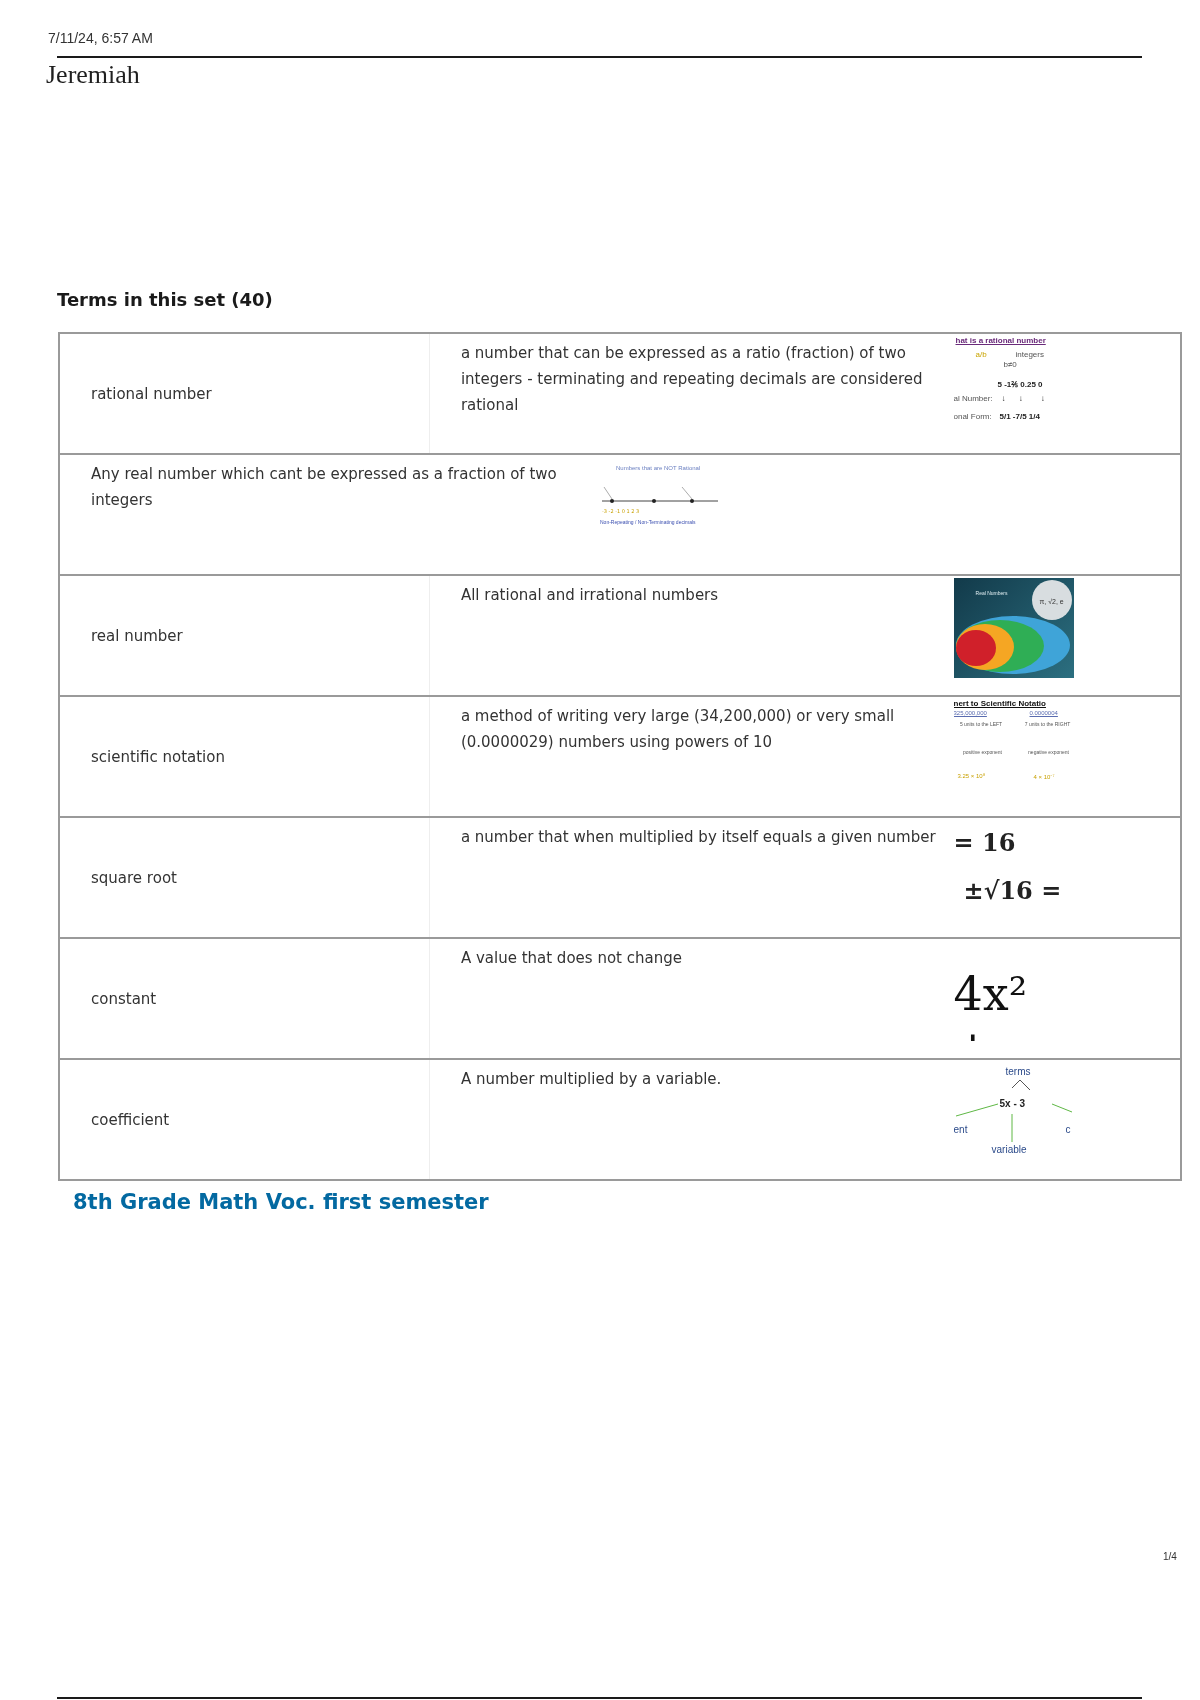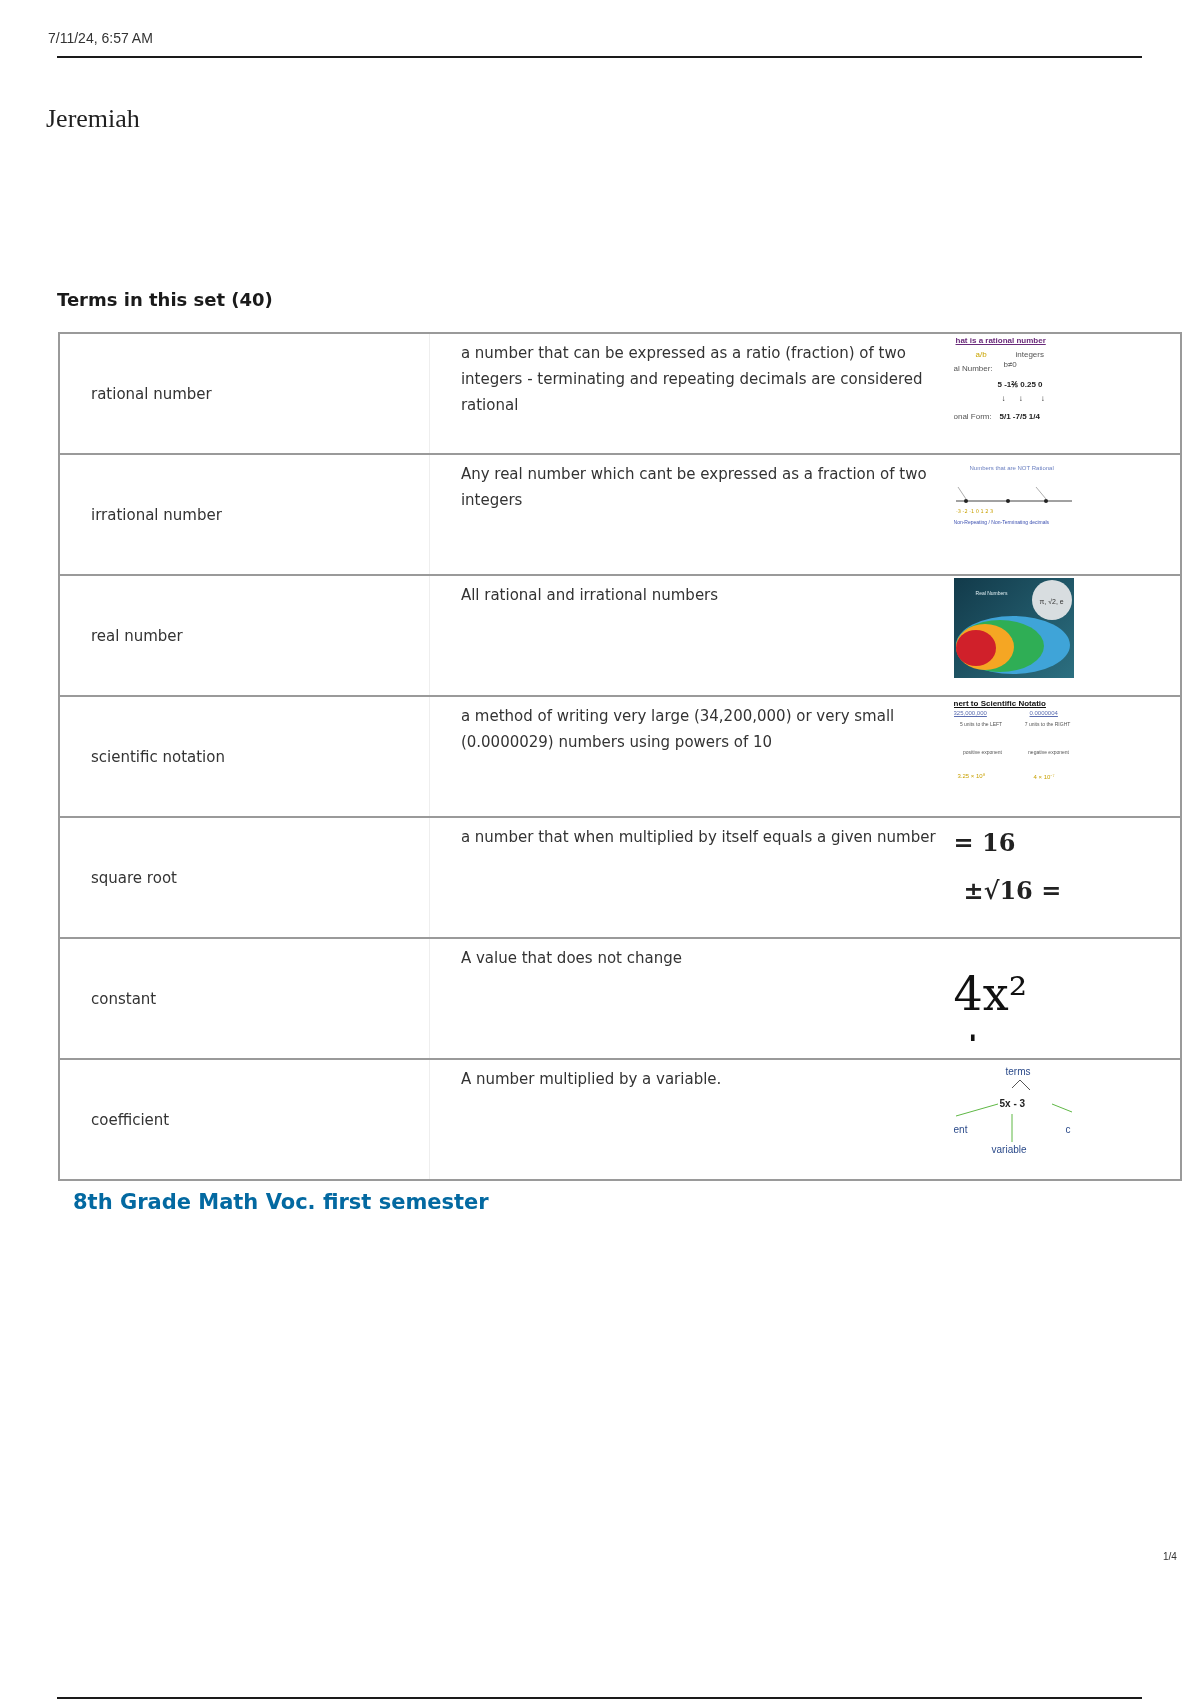--- a/index.html
+++ b/index.html
@@ -1,19 +1,19 @@
 <!DOCTYPE html>
 <html><head>
   <meta charset="utf-8">
   <style>
     html, body { margin: 0; padding: 0; background: #ffffff; }
     body { width: 1200px; height: 1700px; position: relative; overflow: hidden; font-family: "DejaVu Sans", sans-serif; color: #222; }
     .timestamp { position: absolute; left: 48px; top: 30px; font-family: "Liberation Sans", sans-serif; font-size: 14px; color: #333; }
     .header-rule { position: absolute; left: 57px; top: 56px; width: 1085px; height: 2px; background: #1a1a1a; }
-    .author { position: absolute; left: 46px; top: 60px; font-family: "Liberation Serif", serif; font-size: 26px; color: #1f1f1f; margin-top: 44px; }
+    .author { position: absolute; left: 46px; top: 60px; font-family: "Liberation Serif", serif; font-size: 26px; color: #1f1f1f; }
     .terms-heading { position: absolute; left: 57px; top: 289px; font-family: "DejaVu Sans", sans-serif; font-weight: bold; font-size: 18px; color: #1a1a1a; }
     .terms-table { position: absolute; left: 58px; top: 332px; width: 1120px; border: 2px solid #9a9a9a; border-collapse: collapse; }
     .term-row { height: 119px; border-bottom: 2px solid #9a9a9a; display: flex; position: relative; }
     .term-row:last-child { border-bottom: none; }
     .cell-term { width: 346px; border-right: 1px solid #eeeeee; display: flex; align-items: center; font-size: 15px; color: #333; overflow: hidden; padding-left: 34px; }
     .cell-term span { margin-left: -3px; white-space: nowrap; }
     .cell-def { width: 540px; padding: 6px 0 0 31px; font-size: 15px; line-height: 26px; color: #333; box-sizing: border-box; }
     .cell-img { width: 234px; position: relative; }
     .thumb { position: absolute; left: 0; top: 2px; width: 120px; height: 100px; overflow: hidden; }
     .section-title { position: absolute; left: 73px; top: 1190px; font-family: "DejaVu Sans", sans-serif; font-weight: bold; font-size: 21px; color: #0369a1; }
@@ -46,33 +46,30 @@
     <div class="cell-term">
         <span>rational number</span>
       </div>
     <div class="cell-def">a number that can be expressed as a ratio (fraction) of two integers - terminating and repeating decimals are considered rational</div>
     <div class="cell-img">
       <div class="thumb">
         <span class="t-text" style="left:2px;top:0;color:#333;text-decoration:underline;font-weight:bold;color:#6a2a7a;">hat is a rational number</span>
         <span class="t-text" style="left:22px;top:14px;color:#c9a400;">a/b</span>
         <span class="t-text" style="left:62px;top:14px;">integers</span>
         <span class="t-text" style="left:50px;top:24px;">b≠0</span>
-        <span class="t-text" style="left:0;top:28px;">al Number:</span>
+        <span class="t-text" style="left:0;top:58px;">al Number:</span>
         <span class="t-text" style="left:44px;top:42px;color:#222;font-weight:bold;">5   -1⅖   0.25   0</span>
         <span class="t-text" style="left:48px;top:58px;color:#222;">↓&nbsp;&nbsp;&nbsp;&nbsp;&nbsp;&nbsp;↓&nbsp;&nbsp;&nbsp;&nbsp;&nbsp;&nbsp;&nbsp;&nbsp;↓</span>
         <span class="t-text" style="left:0;top:76px;">onal Form:</span>
         <span class="t-text" style="left:46px;top:76px;color:#222;font-weight:bold;">5/1   -7/5   1/4</span>
       </div>
     </div>
   </div>
 
   <div class="term-row">
-    <div class="cell-term">
-        <span>irrational number</span>
-      </div>
     <div class="cell-def">Any real number which cant be expressed as a fraction of two integers</div>
     <div class="cell-img">
       <div class="thumb">
         <span class="t-text" style="left:16px;top:8px;color:#6a7fc0;font-size:6px;">Numbers that are NOT Rational</span>
         <svg style="position:absolute;left:0;top:20px;" width="120" height="40">
           <line x1="2" y1="24" x2="118" y2="24" stroke="#444" stroke-width="1"></line>
           <circle cx="12" cy="24" r="2" fill="#222"></circle>
           <circle cx="54" cy="24" r="2" fill="#222"></circle>
           <circle cx="92" cy="24" r="2" fill="#222"></circle>
           <line x1="4" y1="10" x2="12" y2="22" stroke="#888" stroke-width="0.7"></line>

